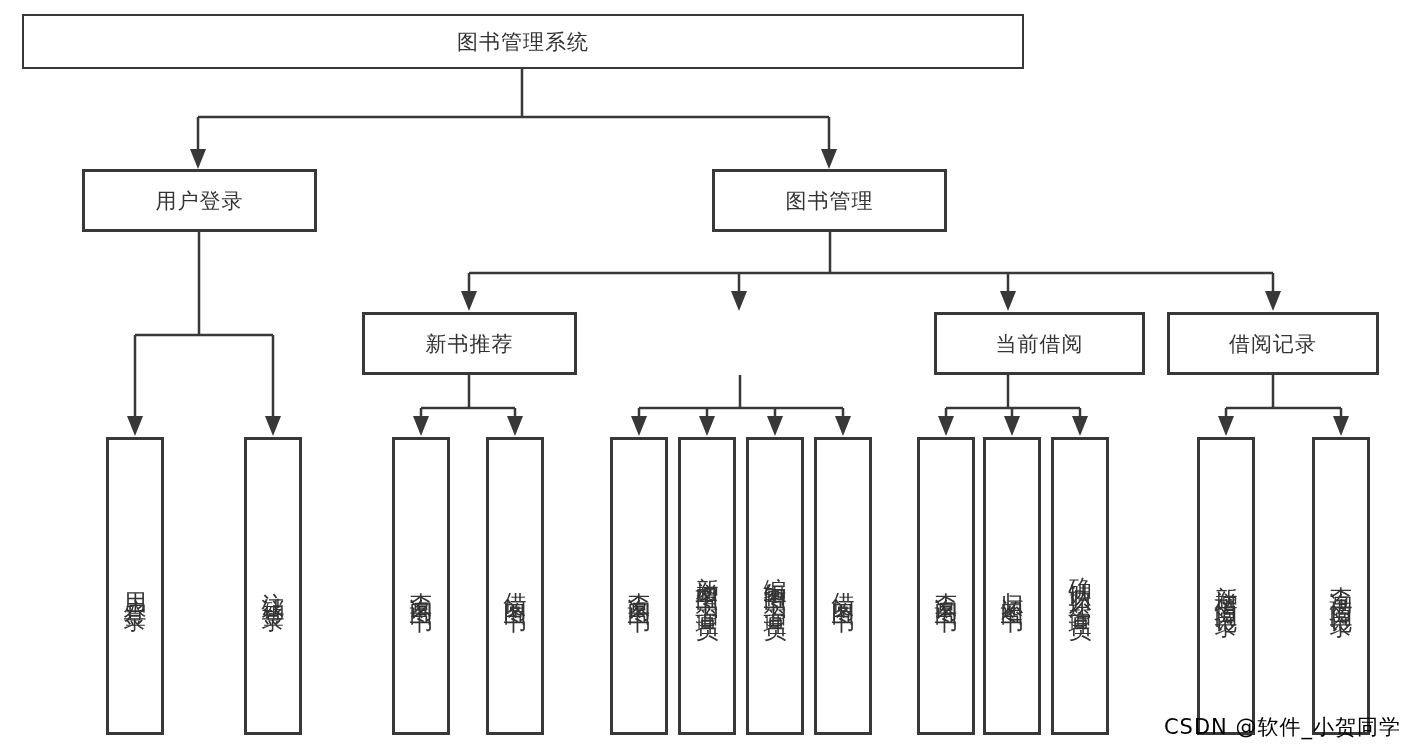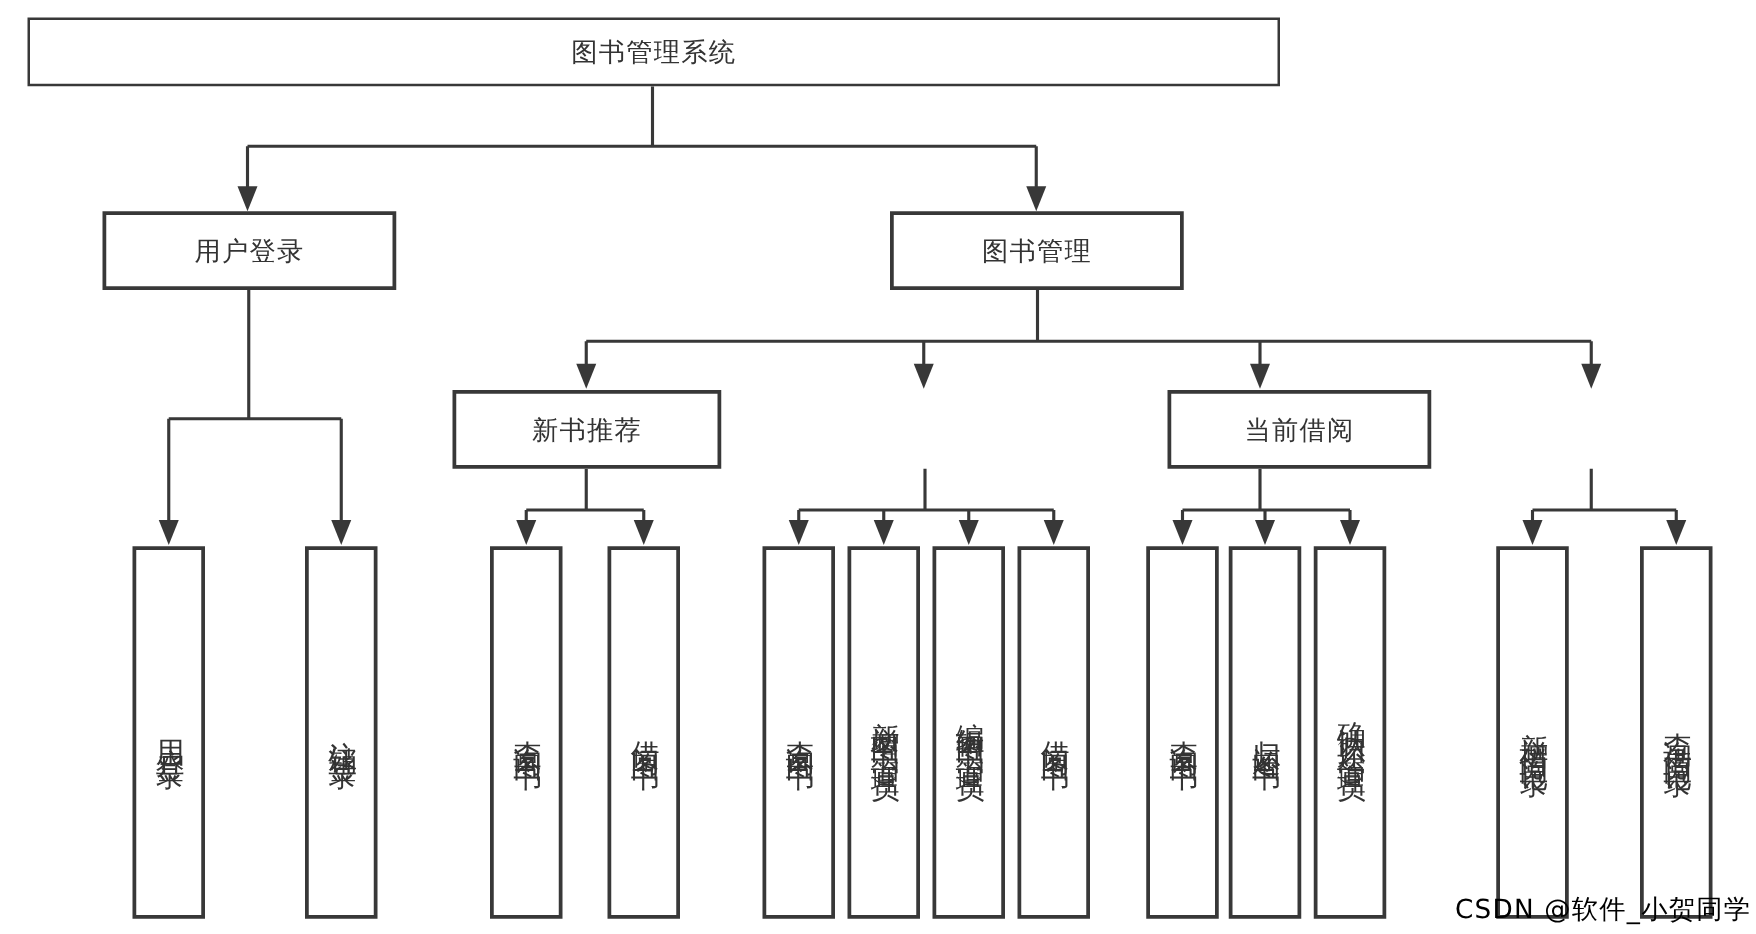--- a/index.html
+++ b/index.html
@@ -102,20 +102,23 @@
   <div class="node" style="left:712px;top:169px;width:235px;height:63px;">
     <span class="hlbl">图书管理</span>
   </div>
 
   <div class="node" style="left:362px;top:312px;width:215px;height:63px;">
     <span class="hlbl">新书推荐</span>
   </div>
   <div class="node" style="left:902px;top:312px;width:211px;height:63px;margin-left:32px;">
     <span class="hlbl">当前借阅</span>
   </div>
+  <div class="node" style="left:1167px;top:312px;width:212px;height:63px;">
+    <span class="hlbl">借阅记录</span>
+  </div>
 
   <div class="node" style="left:106px;top:437px;width:58px;height:298px;">
     <span class="vlbl">用户登录</span>
   </div>
   <div class="node" style="left:244px;top:437px;width:58px;height:298px;">
     <span class="vlbl">注销登录</span>
   </div>
 
   <div class="node" style="left:392px;top:437px;width:58px;height:298px;">
     <span class="vlbl">查询图书</span>

